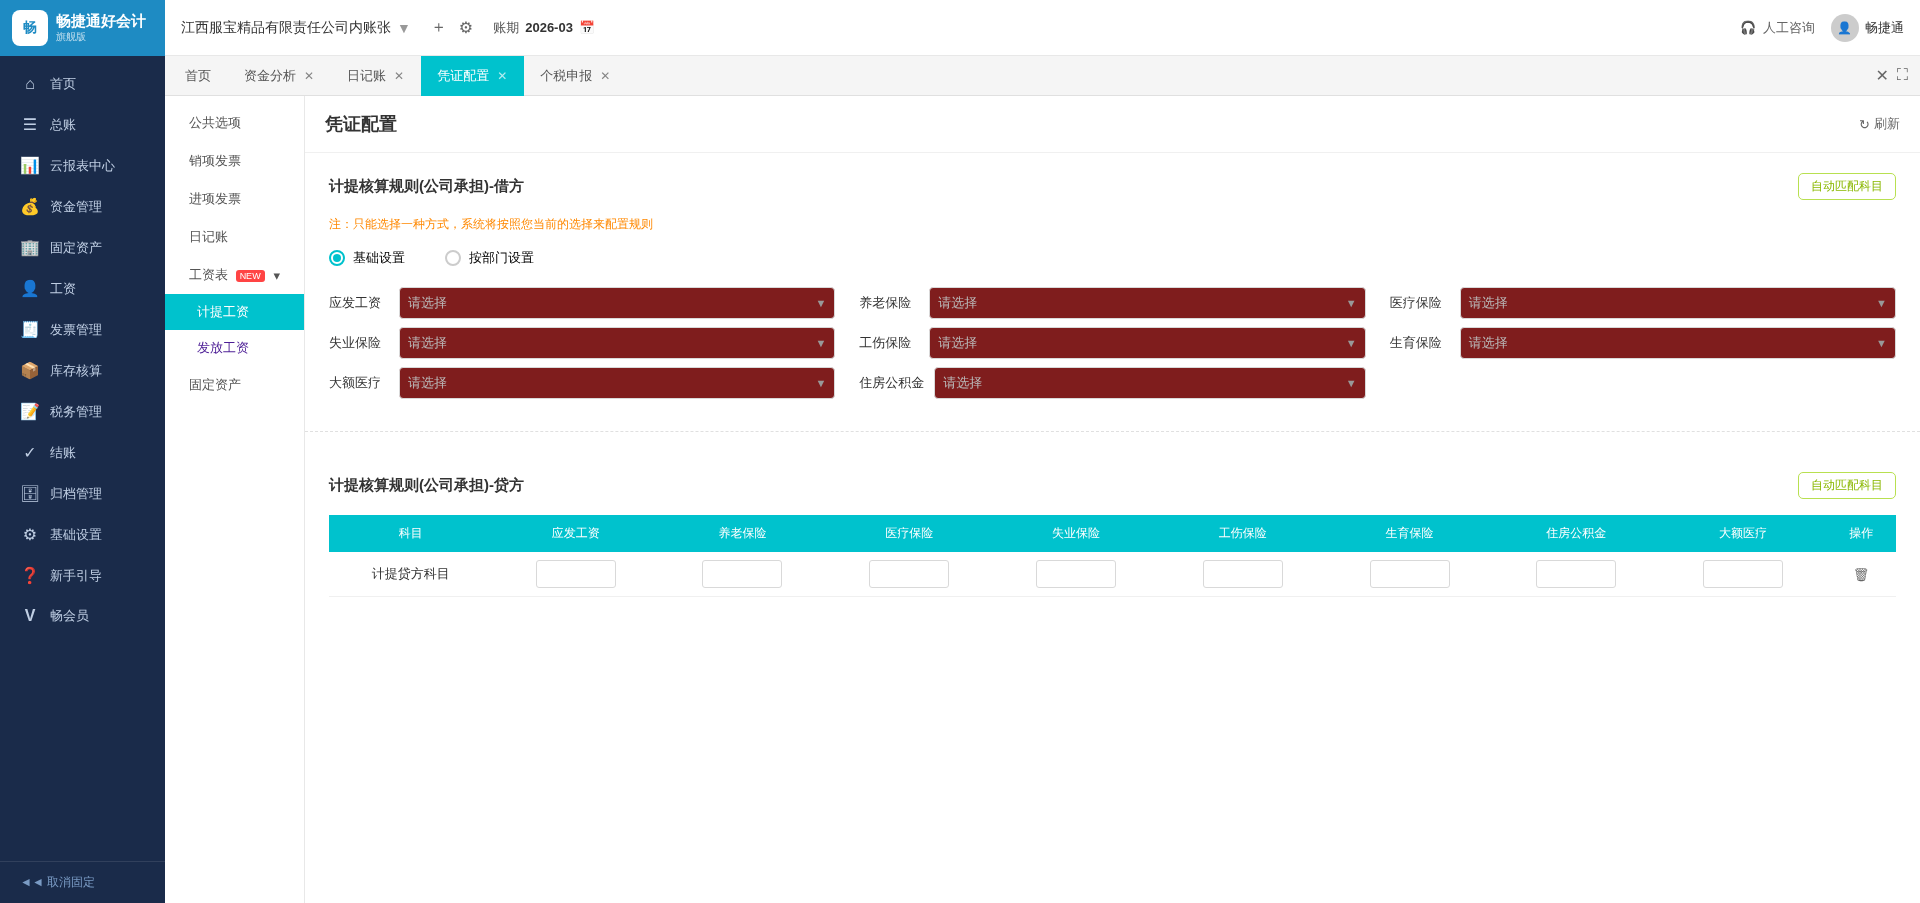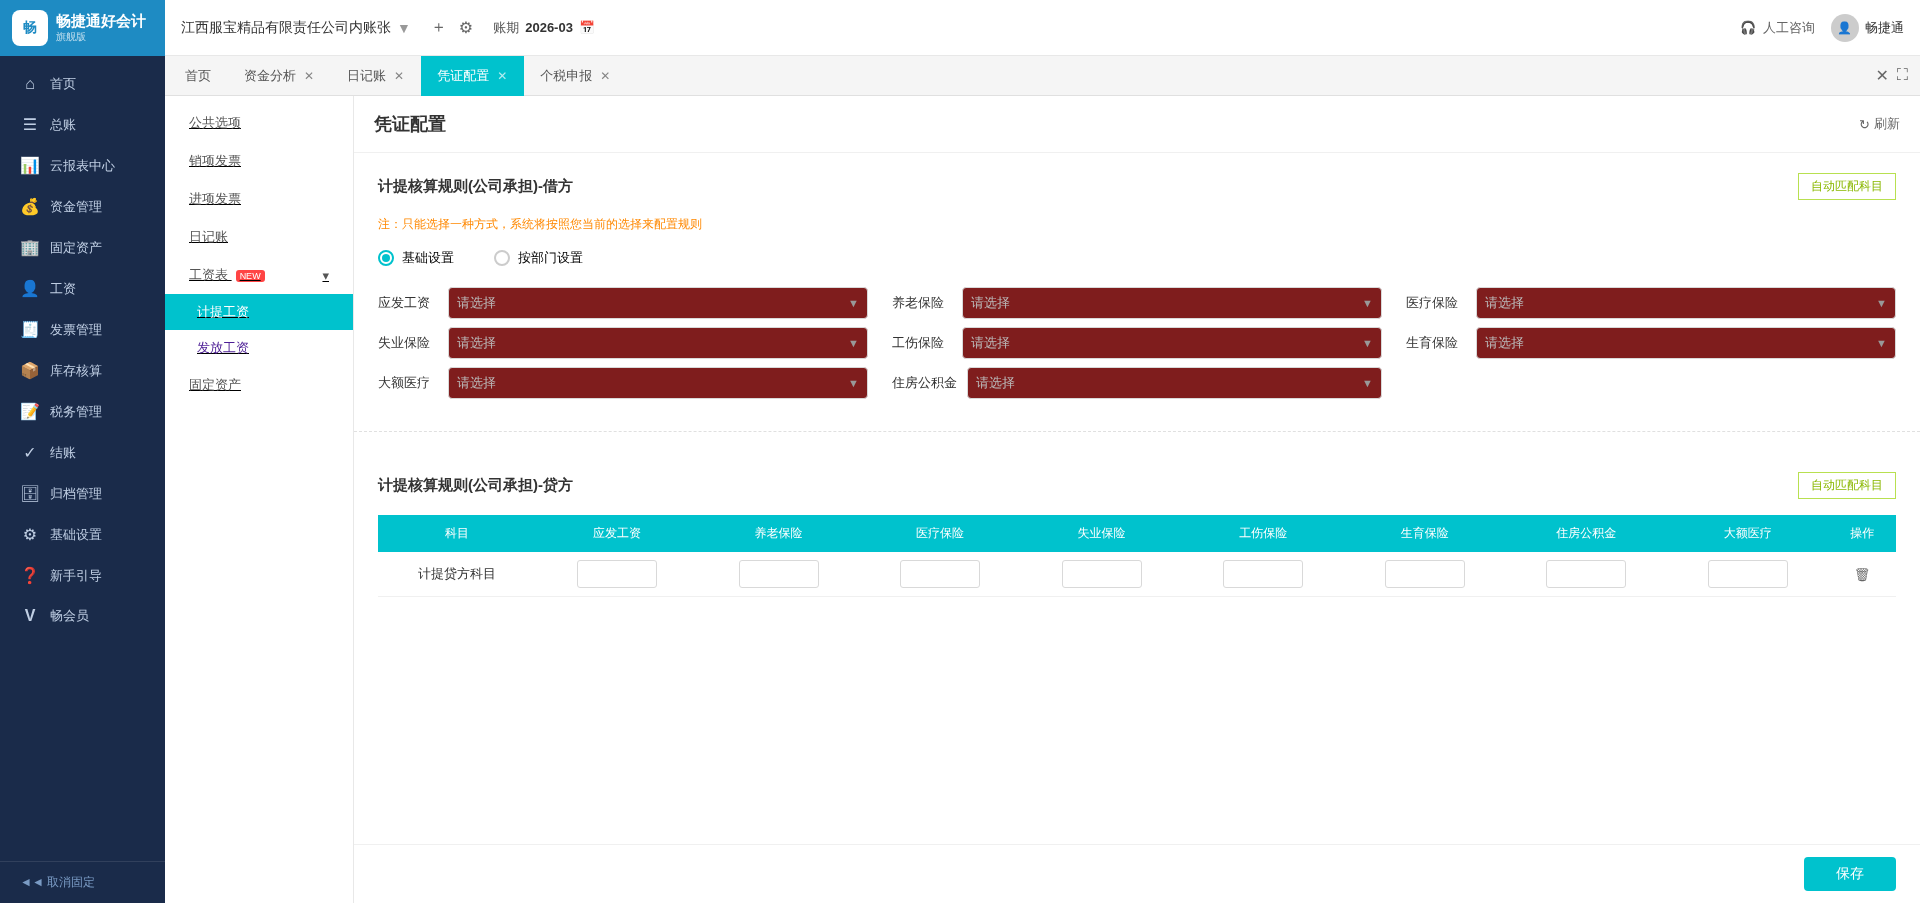--- a/index.html
+++ b/index.html
@@ -107,27 +107,26 @@
     
     .content-area {
       flex: 1;
       display: flex;
       overflow: hidden;
       background: #f0f2f5;
     }
 
     
     .left-menu {
-      width: 189px;
+      width: 140px;
       background: white;
       border-right: 1px solid #e8e8e8;
       flex-shrink: 0;
       padding: 8px 0;
       overflow-y: auto;
-      text-decoration: underline;
     }
     .menu-item {
       padding: 10px 24px;
       font-size: 13px;
       color: #555;
       cursor: pointer;
       position: relative;
     }
     .menu-item.has-sub {
       display: flex; align-items: center; justify-content: space-between;
@@ -212,21 +211,21 @@
       cursor: pointer;
       display: flex; align-items: center; justify-content: space-between;
     }
     .form-select .arrow { color: #999; font-size: 11px; }
 
     .auto-match-btn {
       border: 1px solid #b8e050;
       color: #8ab800;
       background: white;
       padding: 4px 12px;
-      border-radius: 0;
+      border-radius: 5px;
       font-size: 12px;
       cursor: pointer;
       float: right;
       margin-bottom: 8px;
     }
 
     
     .section-divider { border: none; border-top: 1px dashed #e0e0e0; margin: 4px 0 20px; }
 
     
@@ -579,18 +578,15 @@
               <td><input class="td-input" type="text" value="" style=""></td>
               <td>
                 <span style="cursor:pointer;color:#666;">🗑</span>
               </td>
             </tr>
           </tbody>
         </table>
       </div>
 
       <div style="flex:1;"></div>
-      <div class="save-area">
-        <button class="save-btn">保存</button>
-      </div>
     </div>
   </div>
 </div>
 
 </body></html>

